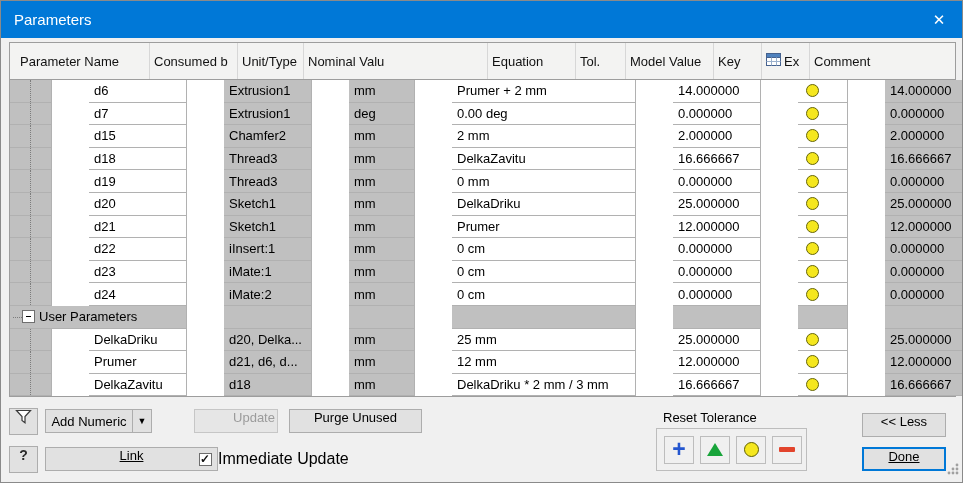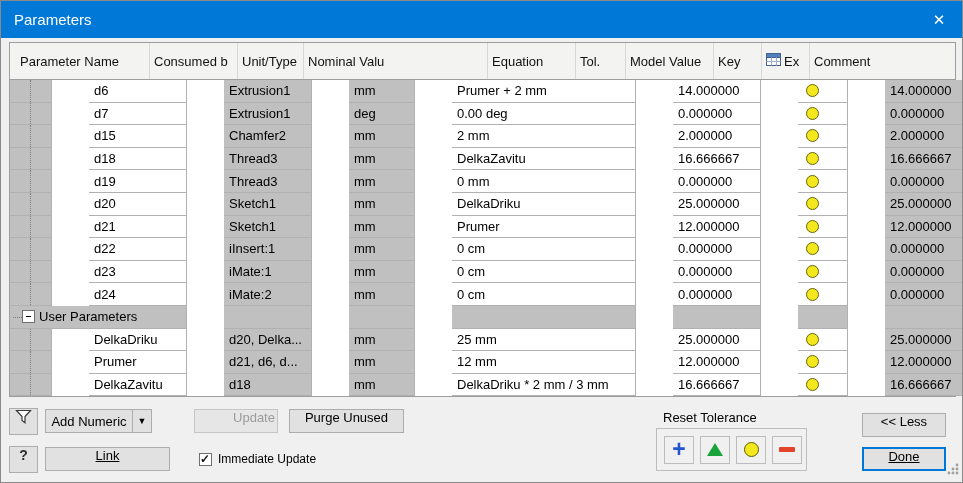--- a/index.html
+++ b/index.html
@@ -41,21 +41,21 @@
   .split .main { flex:1; display:flex; align-items:center; justify-content:center; height:100%; }
   .split .arrow { width:18px; height:100%; display:flex; align-items:center; justify-content:center; border-left:1px solid #adadad; font-size:9px; }
   .iconbtn { font-size:14px; font-weight:bold; color:#2b2b2b; }
   .groupbox { position:absolute; left:655px; top:427px; width:151px; height:43px; border:1px solid #bdbdbd; box-sizing:border-box; display:flex; align-items:center; padding-left:7px; gap:6px; }
   .grouplabel { position:absolute; left:662px; top:409px; font-size:13px; }
   .tbtn { width:30px; height:28px; background:#f0f0f0; border:1px solid #bdbdbd; display:flex; align-items:center; justify-content:center; box-sizing:border-box; }
   .plus { font-size:23px; font-weight:bold; color:#2456cf; line-height:0; margin-top:-2px; }
   .tri { width:0; height:0; border-left:8px solid transparent; border-right:8px solid transparent; border-bottom:13px solid #18a43a; }
   .ycircle { width:15px; height:15px; border-radius:50%; background:#f5e71e; border:1px solid #5f5f00; box-sizing:border-box; }
   .rminus { width:16px; height:5px; background:#e2442c; border-radius:1px; }
-  .checkrow { position:absolute; left:196px; top:446px; height:24px; display:flex; align-items:center; gap:6px; font-size:12px; }
+  .checkrow { position:absolute; left:196px; top:446px; height:24px; display:flex; align-items:center; gap:6px; font-size:16px; }
   .grip { position:absolute; right:2px; bottom:2px; }
 </style>
 </head>
 <body>
 
 <div class="dialog">
 
   <div class="titlebar">
     <span class="title">Parameters</span>
     <span class="close">✕</span>
@@ -361,21 +361,21 @@
     </span>
   </div>
 
   <div class="btn split" style="left:44px; top:408px; width:107px; height:24px;">
     <span class="main">Add Numeric</span>
     <span class="arrow">▼</span>
   </div>
 
   <div class="btn disabled" style="left:193px; top:408px; width:84px; height:24px;padding-left:36px;">Update</div>
 
-  <div class="btn" style="left:288px; top:408px; width:115px; height:24px;">Purge Unused</div>
+  <div class="btn" style="left:288px; top:408px; width:133px; height:24px;">Purge Unused</div>
 
   <div class="grouplabel">Reset Tolerance</div>
   <div class="groupbox">
     <div class="tbtn">
         <span class="plus">+</span>
       </div>
     <div class="tbtn">
         <span class="tri"></span>
       </div>
     <div class="tbtn">
@@ -385,21 +385,21 @@
         <span class="rminus"></span>
       </div>
   </div>
 
   <div class="btn" style="left:861px; top:412px; width:84px; height:24px;">&lt;&lt; Less</div>
 
   <div class="btn" style="left:8px; top:445px; width:29px; height:27px;">
     <span class="iconbtn">?</span>
   </div>
 
-  <div class="btn" style="left:44px; top:446px; width:125px; height:24px;text-decoration:underline;">Link</div>
+  <div class="btn" style="left:44px; top:446px; width:173px; height:24px;text-decoration:underline;">Link</div>
 
   <div class="checkrow">
     <span class="cb checked"></span>
     <span>Immediate Update</span>
   </div>
 
   <div class="btn default" style="left:861px; top:446px; width:84px; height:24px;">Done</div>
 
   <span class="grip">
     <svg width="14" height="14" viewBox="0 0 14 14">

